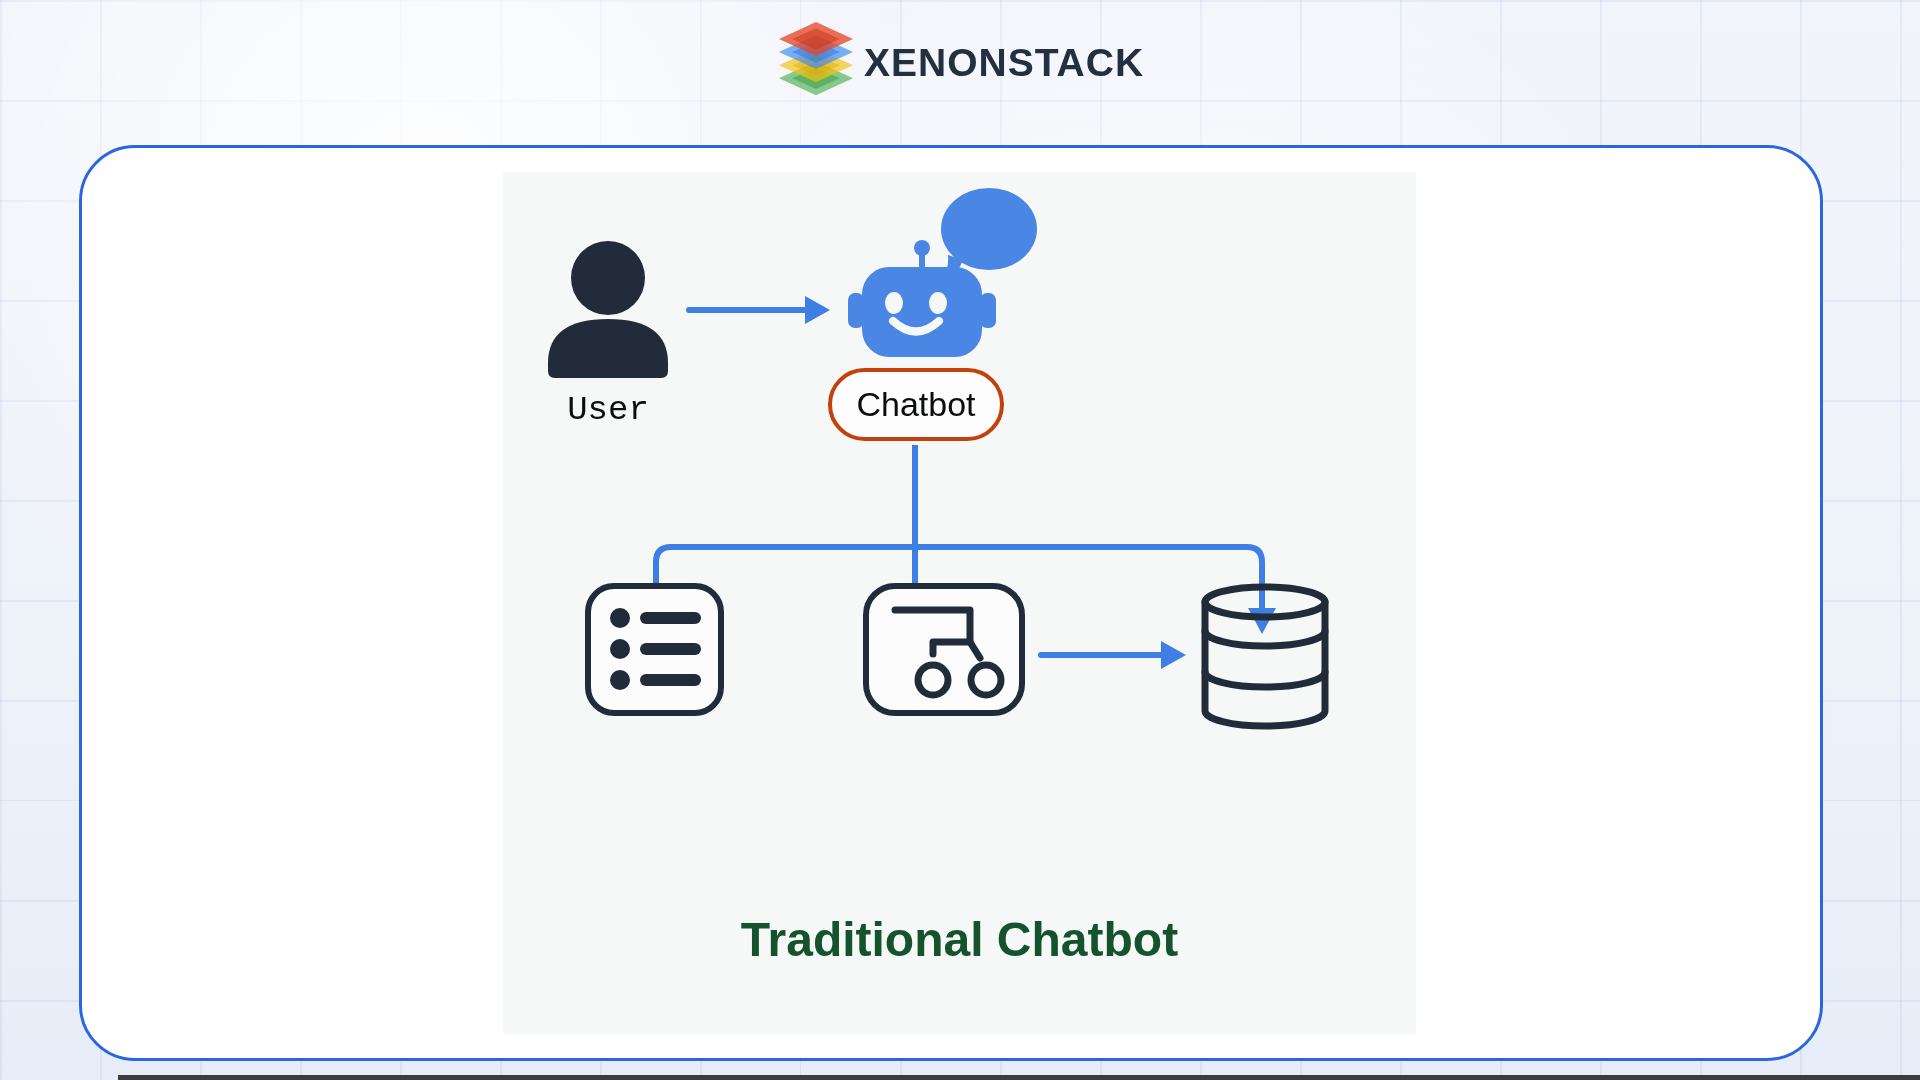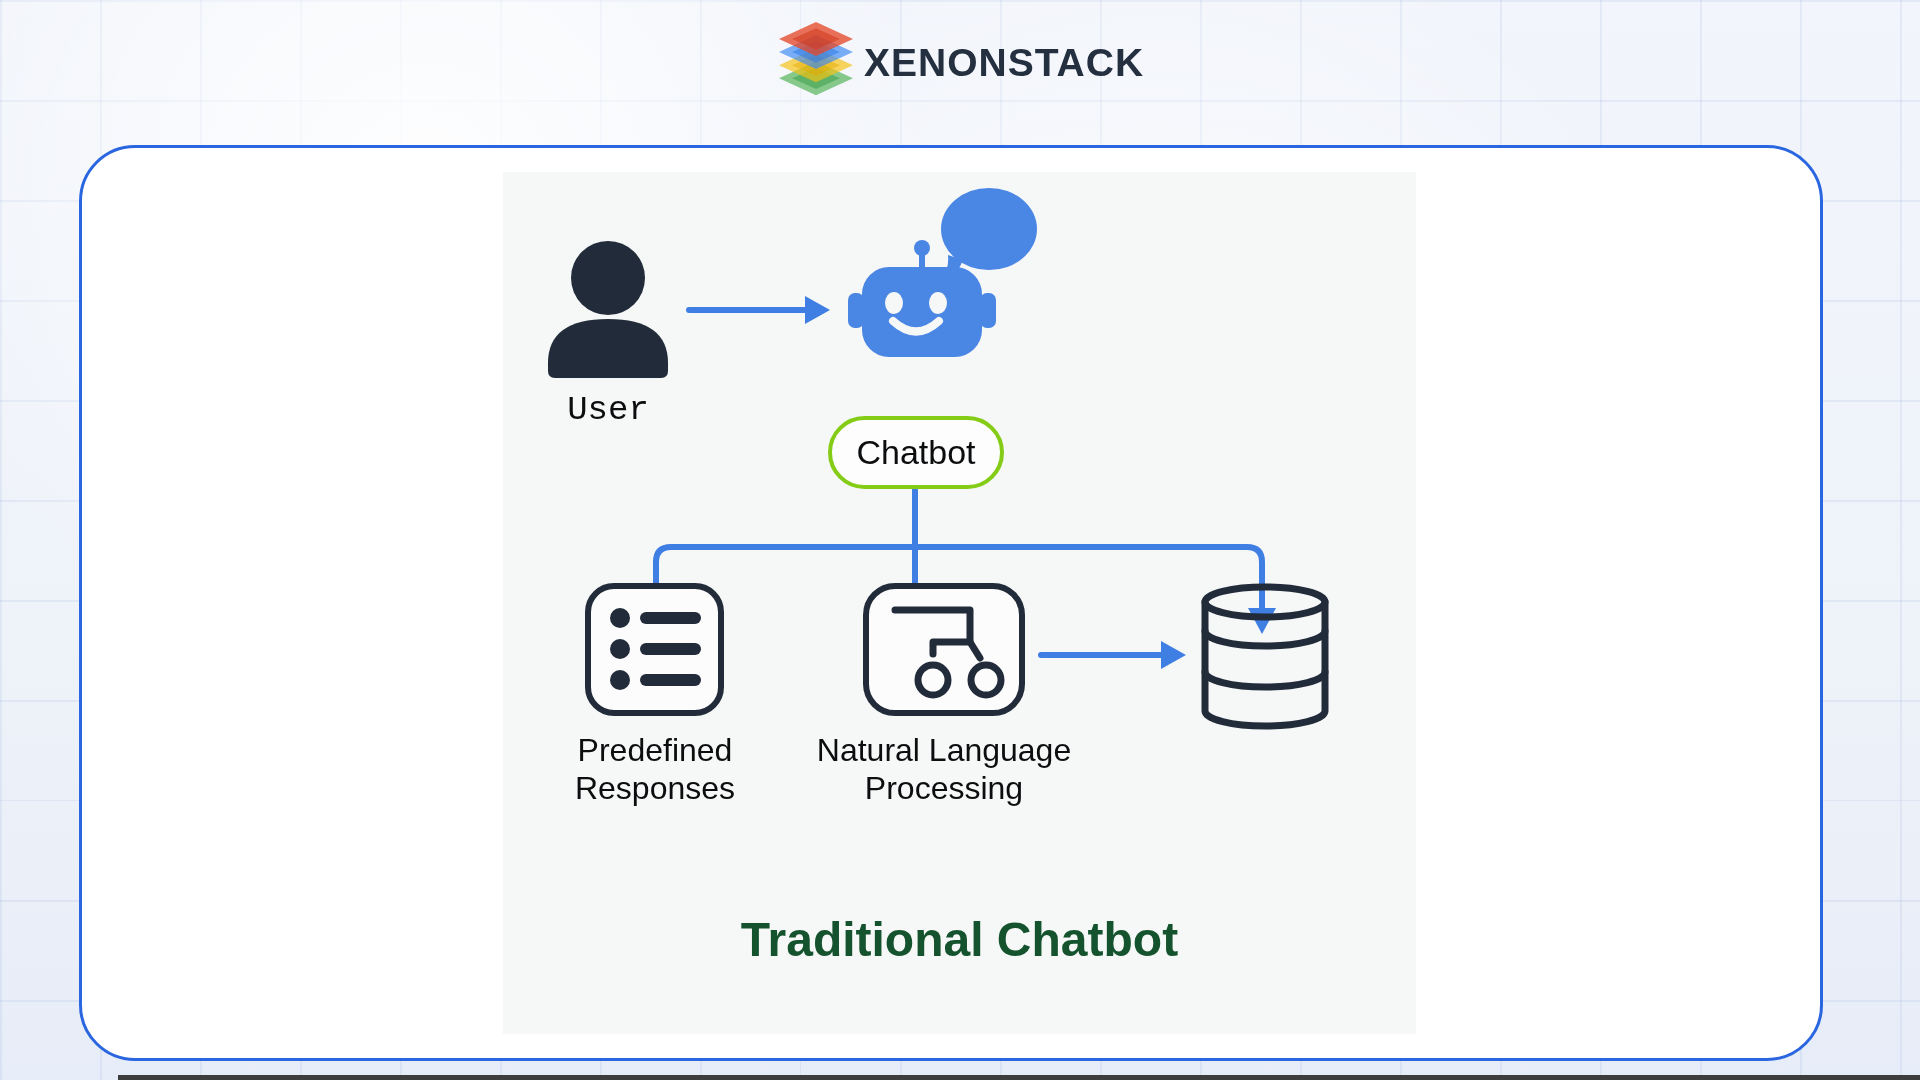--- a/index.html
+++ b/index.html
@@ -41,23 +41,23 @@
   .panel svg.art{position:absolute; left:0; top:0;}
 
   .node-label{
     position:absolute; transform:translateX(-50%);
     text-align:center; color:#0c0d0f; white-space:pre-line;
     font-size:32px; line-height:1.18; font-weight:500;
   }
   .user-label{font-size:34px;}
   .pill{
     position:absolute; left:325px; top:196px; width:176px; height:73px;
-    border:4px solid #84cc16; border-radius:40px; background:#fdfdfd;
+    border:4px solid #c2410c; border-radius:40px; background:#fdfdfd;
     box-sizing:border-box; display:flex; align-items:center; justify-content:center;
-    font-size:34px; font-weight:500; color:#0c0d0f;margin-top:48px;
+    font-size:34px; font-weight:500; color:#0c0d0f;
   }
   .diagram-title{
     position:absolute; left:50%; top:740px; transform:translateX(-50%);
     font-size:48px; font-weight:700; color:#14532d; white-space:nowrap;
   }
 
   .bottom-bar{
     position:absolute; left:118px; right:0; bottom:0; height:5px; background:#3d3d3d;
   }
 </style>
@@ -169,24 +169,20 @@
         <path d="M 702,500 A 60,15 0 0 0 822,500"></path>
       </g>
     </svg>
 
     <div class="node-label user-label" style="left:105px; top:218px;font-family:Liberation Mono, monospace;">User</div>
 
     <div class="pill">
       <span>Chatbot</span>
     </div>
 
-    <div class="node-label" style="left:152px; top:560px;">Predefined
-Responses</div>
 
-    <div class="node-label" style="left:441px; top:560px;">Natural Language
-Processing</div>
 
 
     <div class="diagram-title">Traditional Chatbot</div>
   </div>
 
   <div class="bottom-bar"></div>
 </div>
 
 </body></html>

